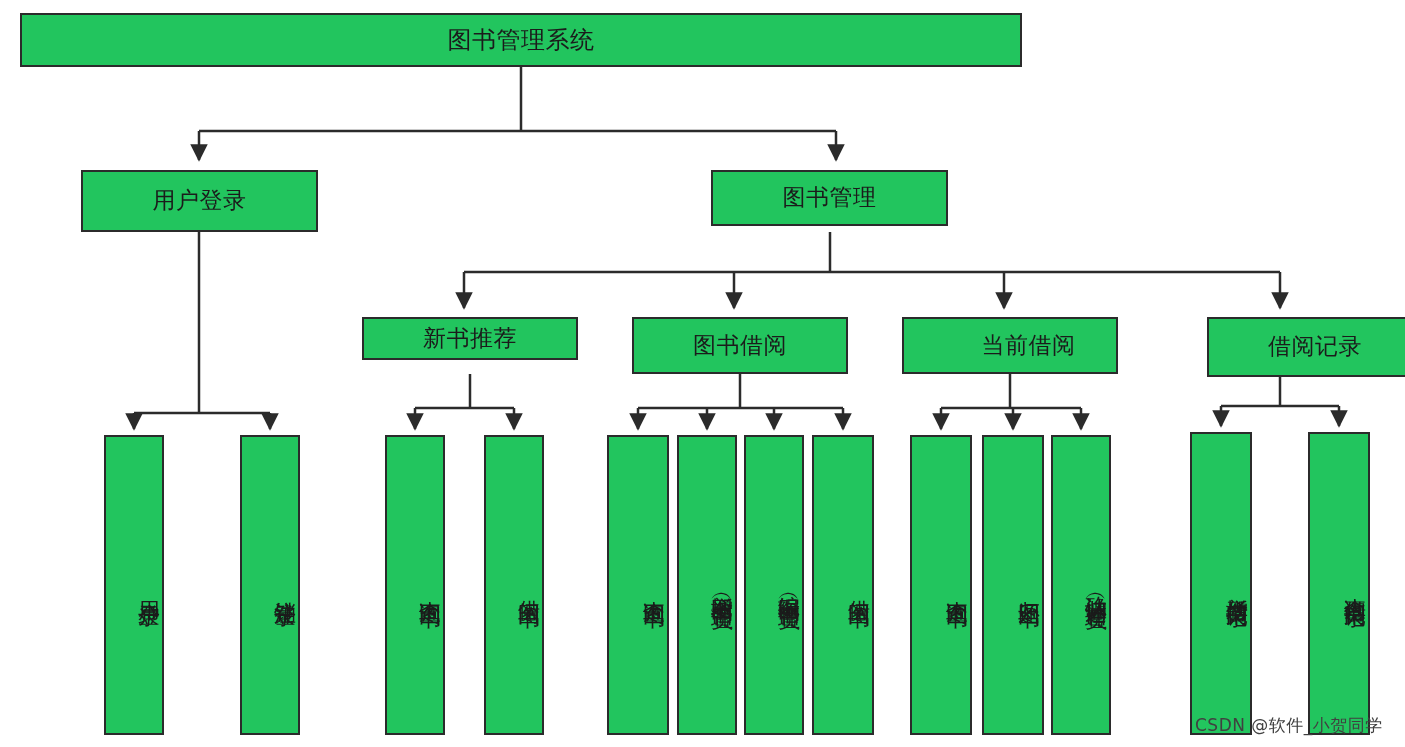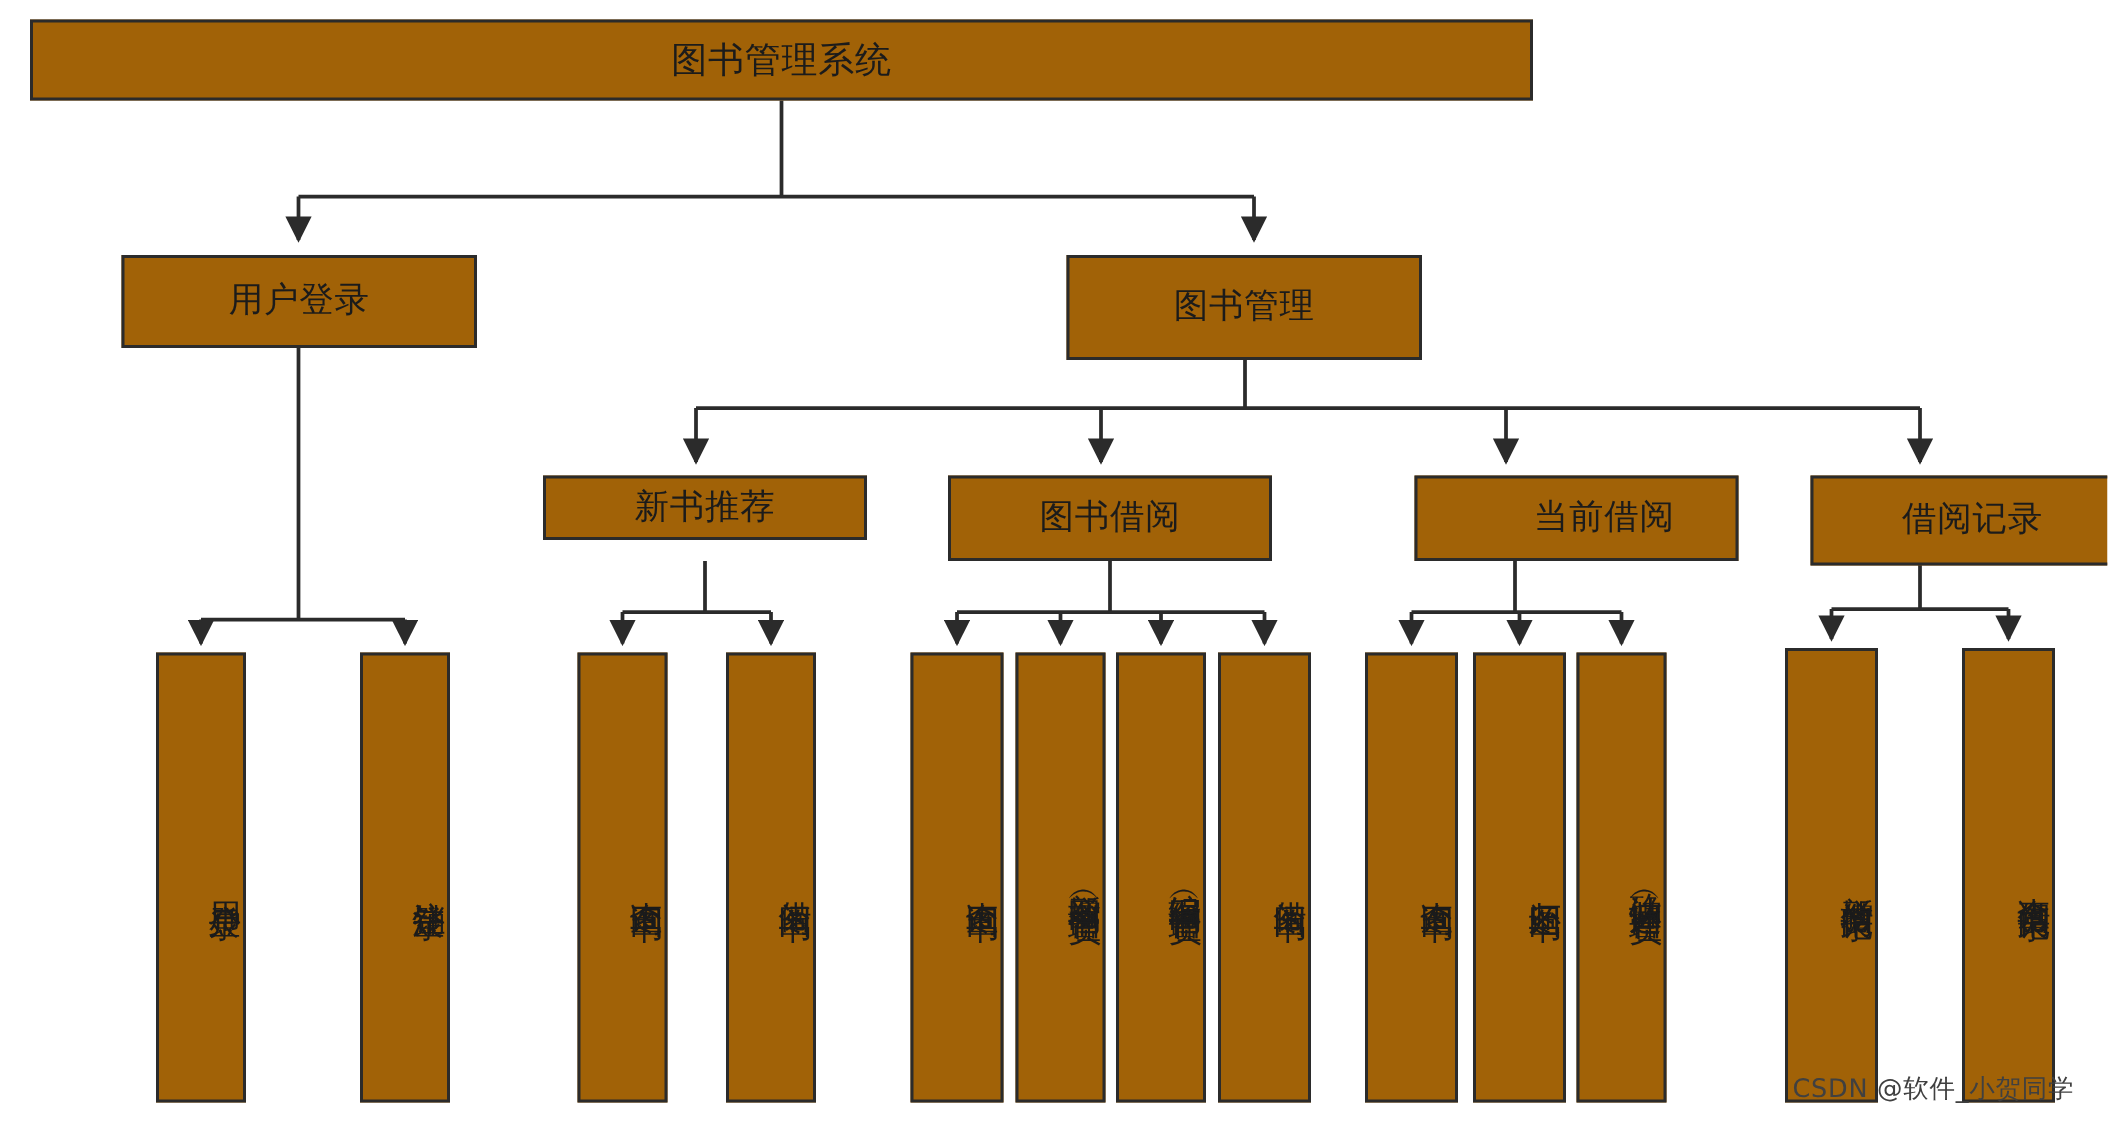--- a/index.html
+++ b/index.html
@@ -22,21 +22,21 @@
     left: 0;
     top: 0;
     width: 1405px;
     height: 747px;
     pointer-events: none;
   }
   .node {
     position: absolute;
     box-sizing: border-box;
     border: 2.5px solid #2b2b2b;
-    background: #a16207;
+    background: #22c55e;
     display: flex;
     align-items: center;
     justify-content: center;
     color: #1b1b1b;
     line-height: 1.18;
   }
   .node.horiz {
     font-size: 23px;
     letter-spacing: 0.5px;
     white-space: nowrap;
@@ -121,31 +121,31 @@
     </g>
   </svg>
 
   <div class="node horiz root" style="left:20px; top:13px; width:1002px; height:54px;">
     <span>图书管理系统</span>
   </div>
 
   <div class="node horiz" style="left:81px; top:170px; width:237px; height:62px;">
     <span>用户登录</span>
   </div>
-  <div class="node horiz" style="left:711px; top:170px; width:237px; height:70px;">
+  <div class="node horiz" style="left:711px; top:170px; width:237px; height:56px;">
     <span>图书管理</span>
   </div>
 
   <div class="node horiz" style="left:362px; top:317px; width:216px; height:43px;">
     <span>新书推荐</span>
   </div>
   <div class="node horiz" style="left:632px; top:317px; width:216px; height:57px;">
     <span>图书借阅</span>
   </div>
-  <div class="node horiz" style="left:943px; top:317px; width:216px; height:57px;padding-left:37px;">
+  <div class="node horiz" style="left:902px; top:317px; width:216px; height:57px;padding-left:37px;">
     <span>当前借阅</span>
   </div>
   <div class="node horiz" style="left:1172px; top:317px; width:216px; height:60px;margin-left:35px;">
     <span>借阅记录</span>
   </div>
 
   <div class="node vert" style="left:104px; top:435px; width:60px; height:300px;">
     <span class="vtext">用户登录</span>
   </div>
   <div class="node vert" style="left:240px; top:435px; width:60px; height:300px;">

